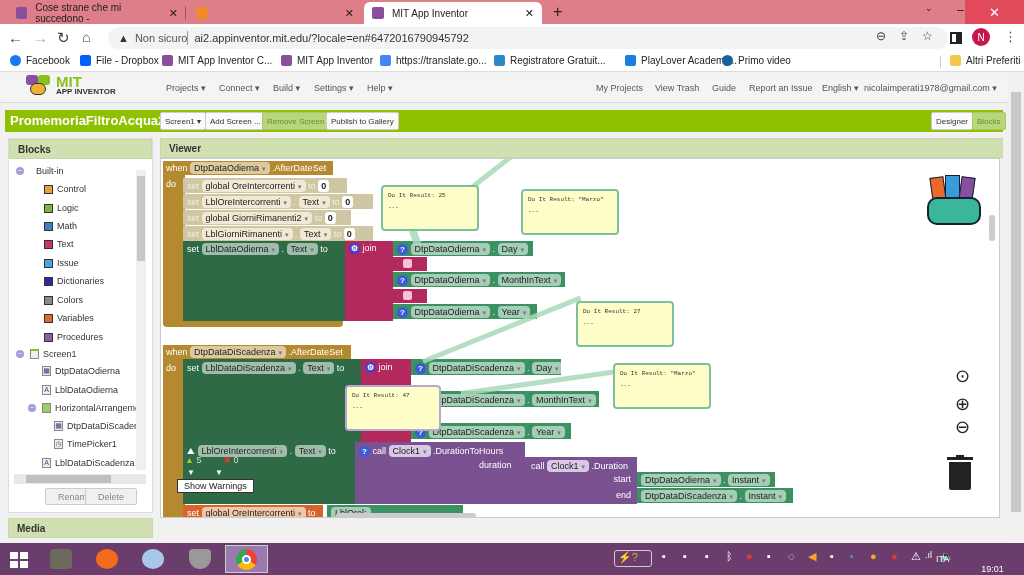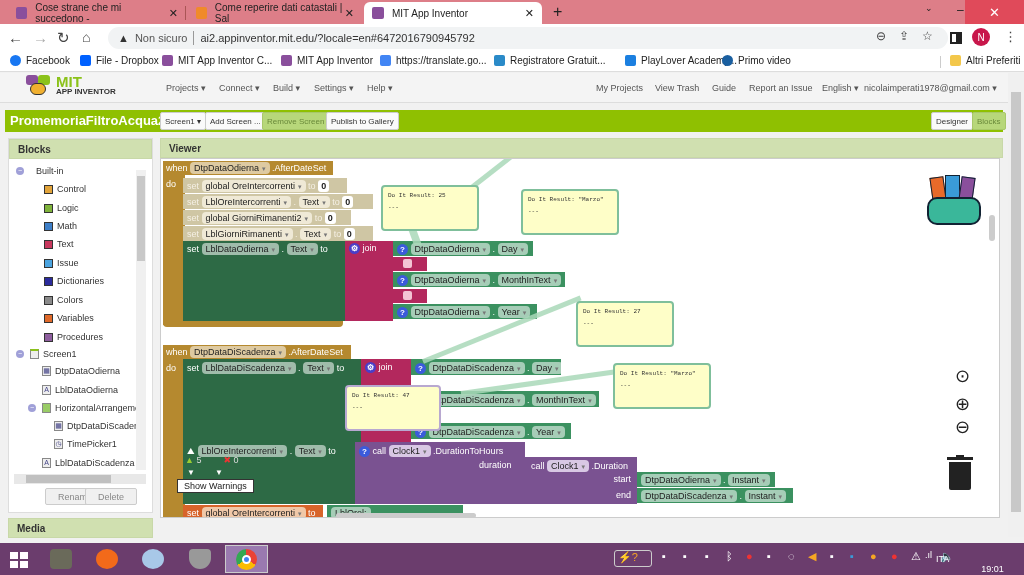--- a/index.html
+++ b/index.html
@@ -13,21 +13,21 @@
 .tab.active{background:#fff;border-radius:6px 6px 0 0}
 .tab.inactive .sep{position:absolute;right:0;top:4px;height:14px;border-right:1px solid #a55}
 #newtab{left:553px;top:3px;font-size:16px;color:#222}
 .winbtn{top:3px;font-size:12px;color:#222}
 #win-close{left:965px;top:0;width:59px;height:24px;background:#e04a5a;color:#fff;display:flex;align-items:center;justify-content:center;font-size:13px}
 
 #addrbar{left:0;top:24px;width:1024px;height:28px;background:#fff}
 .navicon{top:5px;font-size:15px;color:#444}
 #omnibox{left:108px;top:3px;width:840px;height:22px;background:#f1f3f4;border-radius:11px;display:flex;align-items:center;padding-left:10px;font-size:11px;color:#333}
 #omnibox .warn{margin-right:6px;font-size:11px}
-#omnibox .ns{color:#555;margin-right:6px}
+#omnibox .ns{color:#555;}
 #omnibox .divider{border-left:1px solid #999;height:14px;margin-right:6px}
 #avatar{left:946px;top:4px;width:18px;height:18px;border-radius:50%;background:#c8174b;color:#fff;font-size:10px;display:flex;align-items:center;justify-content:center}
 
 #bookmarks{left:0;top:52px;width:1024px;height:20px;background:#fff;border-bottom:1px solid #ddd}
 .bm{top:3px;display:flex;align-items:center;font-size:10px;color:#222;white-space:nowrap}
 .bm .bi{width:11px;height:11px;border-radius:2px;margin-right:5px}
 
 #apphdr{left:0;top:73px;width:1008px;height:30px;background:#f4f4f4;border-bottom:1px solid #ddd}
 #logo{left:24px;top:2px;display:flex;align-items:center}
 #logo .mark{width:28px;height:24px;position:relative}
@@ -87,21 +87,20 @@
 
 <div id="tabstrip" class="abs">
   <div class="tab abs inactive" style="left:8px;width:178px">
     <span class="fav" style="background:#8a4f9c"></span>
     <span>Cose strane che mi succedono - </span>
     <span class="x">✕</span>
       <span class="sep"></span>
   </div>
   <div class="tab abs inactive" style="left:188px;width:174px">
     <span class="fav" style="background:#f08a2a"></span>
-    <span>Come reperire dati catastali | Sal</span>
     <span class="x">✕</span>
   </div>
   <div class="tab abs active" style="left:364px;width:178px">
     <span class="fav" style="background:#8a4f9c"></span>
     <span>MIT App Inventor</span>
     <span class="x">✕</span>
   </div>
   <span id="newtab" class="abs">+</span>
   <span class="winbtn abs" style="left:925px;font-size:9px">⌄</span>
   <span class="winbtn abs" style="left:957px">–</span>

